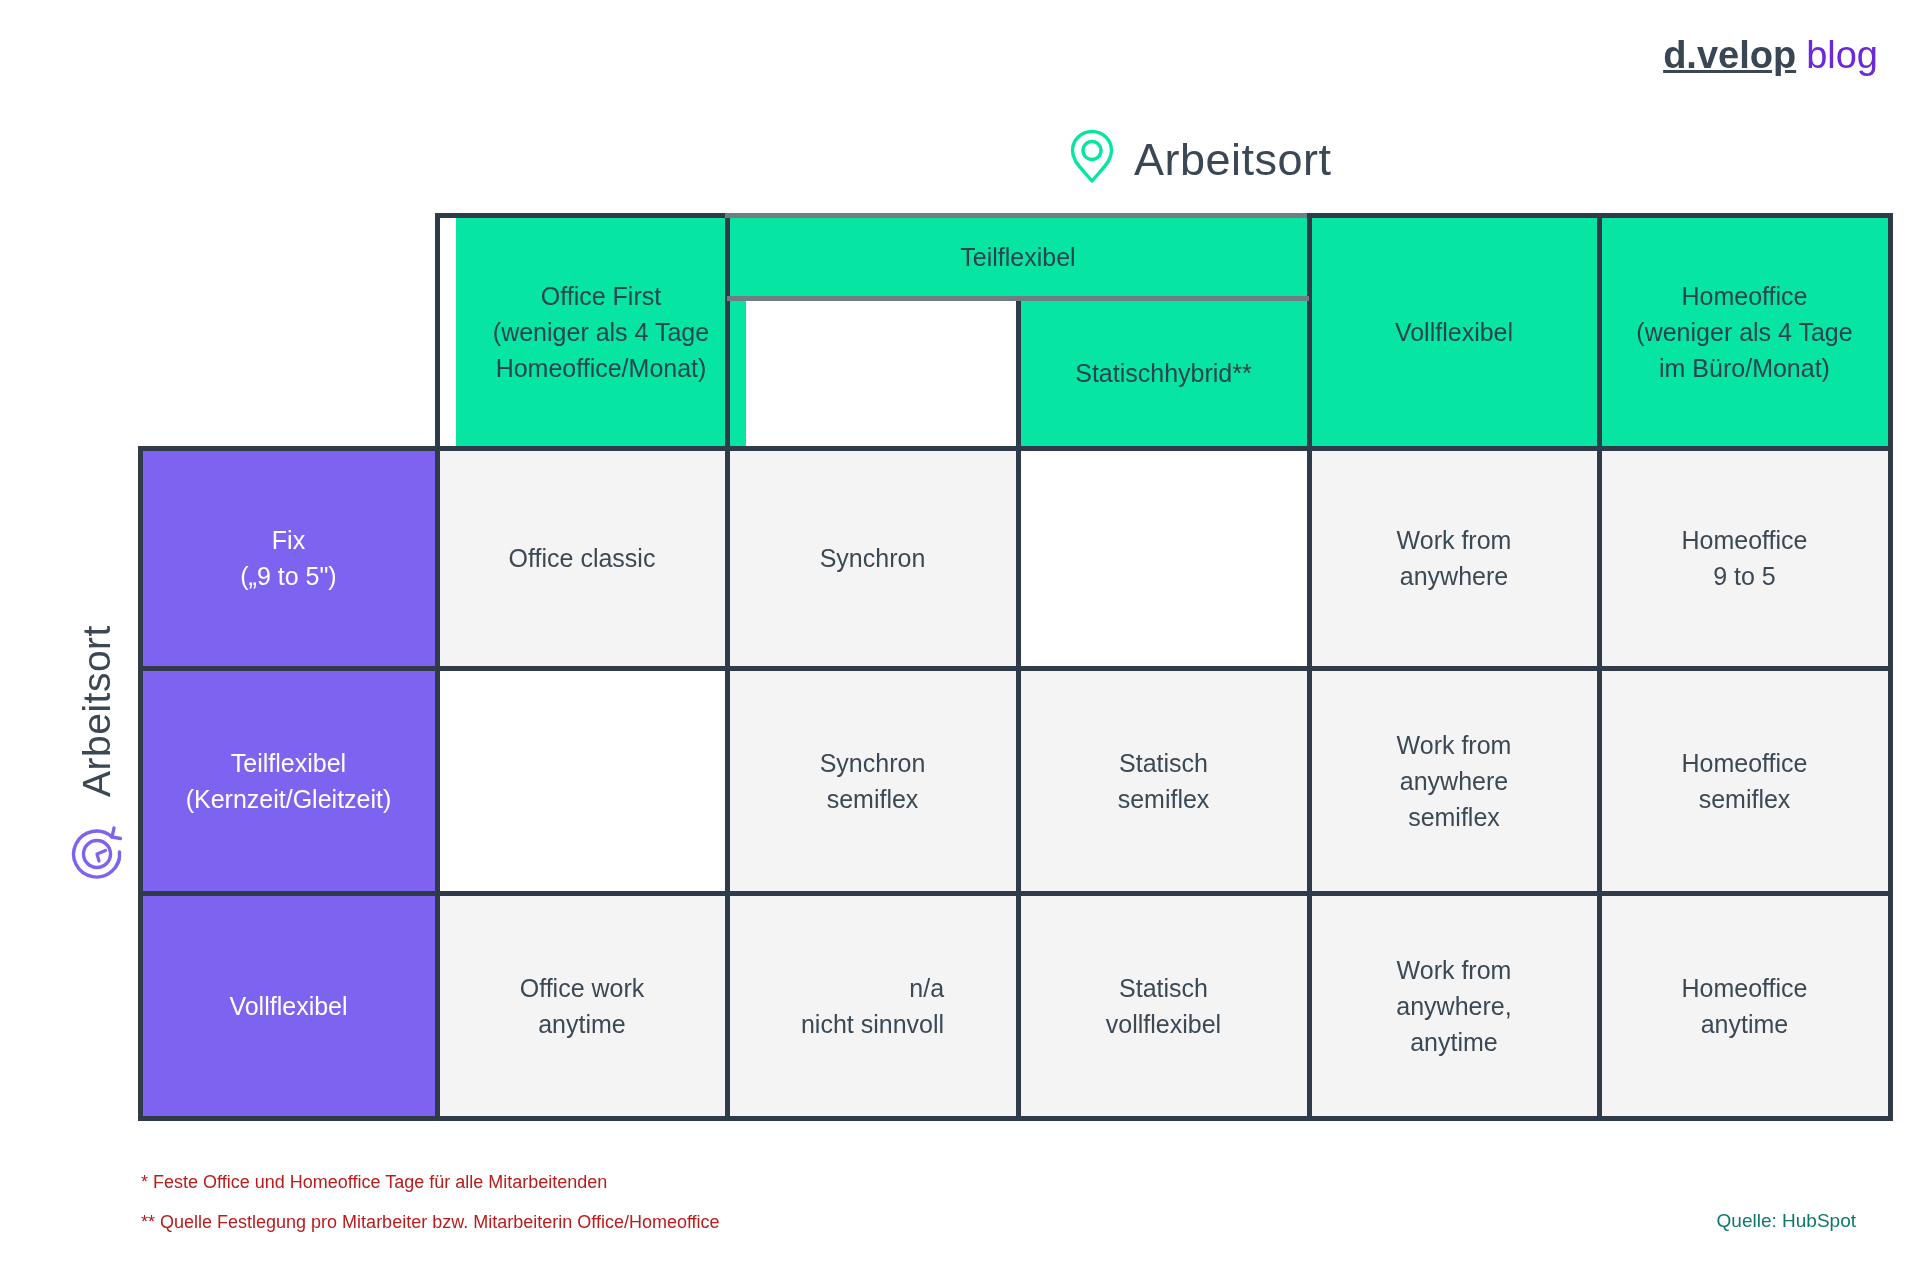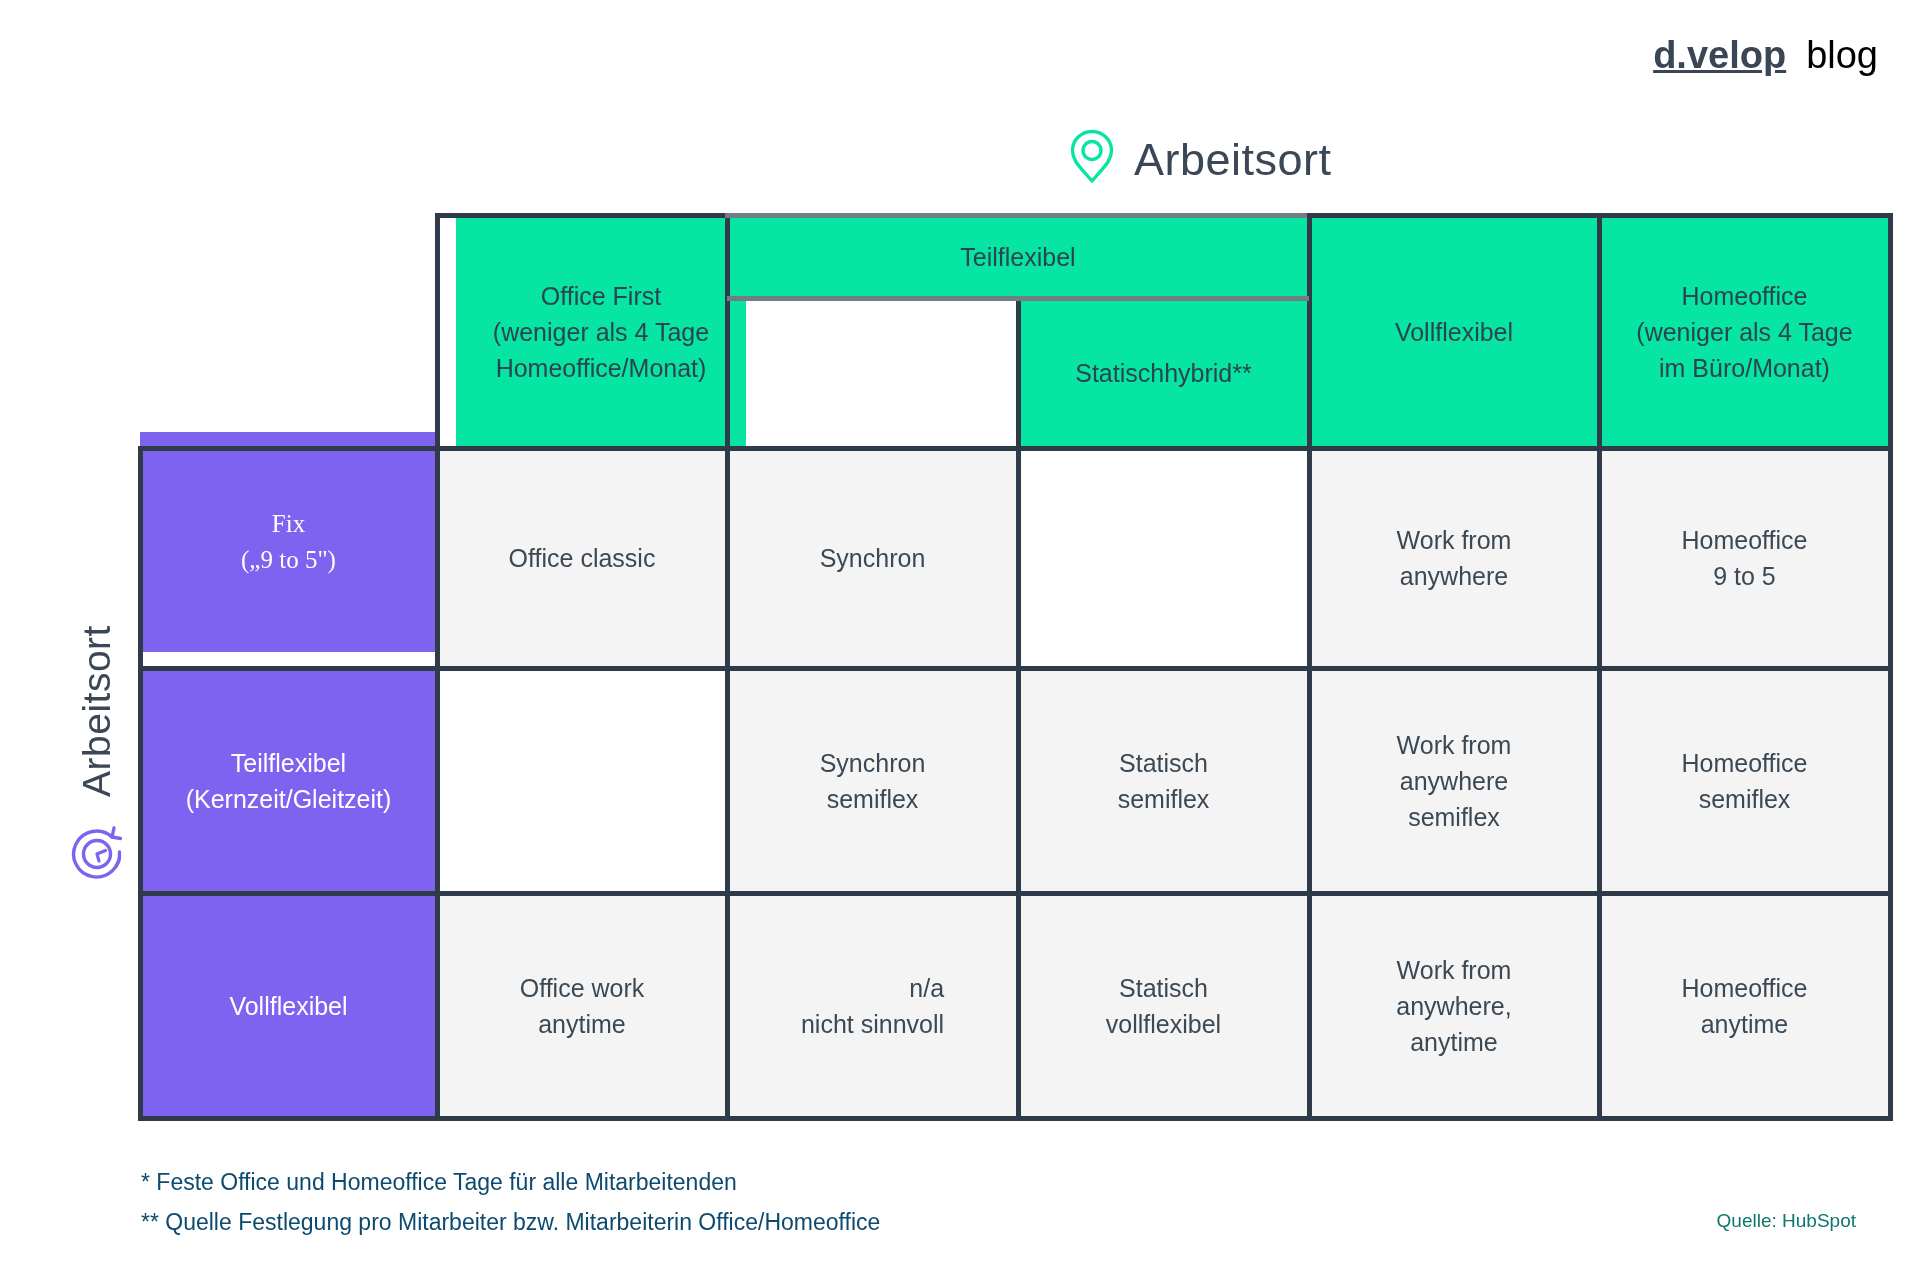--- a/index.html
+++ b/index.html
@@ -23,25 +23,25 @@
   .top-axis{position:absolute;left:1068px;top:126px;display:flex;align-items:center;gap:18px;z-index:3;}
   .top-axis-label{font-size:45px;color:#3b4754;letter-spacing:0.5px;}
   .left-axis-label{position:absolute;left:97px;top:711px;
         transform:translate(-50%,-50%) rotate(-90deg);white-space:nowrap;
         font-size:39px;color:#3b4754;letter-spacing:0.5px;z-index:3;}
   .left-axis-icon{position:absolute;left:97px;top:856px;transform:translate(-50%,-50%);z-index:3;}
 
   
   .logo{position:absolute;top:34px;right:42px;font-size:38px;color:#3a4653;z-index:3;}
   .logo .brand{font-weight:700;text-decoration:underline;}
-  .logo .suffix{font-weight:400;margin-left:20px;color:#000000;}
+  .logo .suffix{font-weight:400;margin-left:10px;color:#6d28d9;}
 
   
-  .footnotes{position:absolute;left:141px;top:1162px;font-size:23px;line-height:40px;
-             color:#0c4a6e;z-index:3;}
+  .footnotes{position:absolute;left:141px;top:1162px;font-size:18px;line-height:40px;
+             color:#b91c1c;z-index:3;}
   .source{position:absolute;right:64px;top:1210px;font-size:19px;color:#0f766e;z-index:3;}
 </style>
 </head>
 <body>
 
 <div id="canvas">
 
   <div class="logo">
     <span class="brand">d.velop</span><span class="suffix">blog</span>
   </div>
@@ -70,21 +70,21 @@
   <div class="cell green" style="left:456px;top:215px;width:290px;height:233px;">Office First
 (weniger als 4 Tage
 Homeoffice/Monat)</div>
   <div class="cell green" style="left:727px;top:215px;width:582px;height:83px;">Teilflexibel</div>
   <div class="cell green" style="left:1018px;top:298px;width:291px;height:150px;">Statischhybrid**</div>
   <div class="cell green" style="left:1309px;top:215px;width:290px;height:233px;">Vollflexibel</div>
   <div class="cell green" style="left:1599px;top:215px;width:291px;height:233px;">Homeoffice
 (weniger als 4 Tage
 im Büro/Monat)</div>
 
-  <div class="cell purple" style="left:140px;top:432px;width:297px;height:220px;font-family:Liberation Serif, serif;">Fix
+  <div class="cell purple" style="left:140px;top:448px;width:297px;height:220px;">Fix
 („9 to 5")</div>
   <div class="cell purple" style="left:140px;top:668px;width:297px;height:225px;">Teilflexibel
 (Kernzeit/Gleitzeit)</div>
   <div class="cell purple" style="left:140px;top:893px;width:297px;height:225px;">Vollflexibel</div>
 
   <div class="cell gray" style="left:437px;top:448px;width:290px;height:220px;">Office classic</div>
   <div class="cell gray" style="left:727px;top:448px;width:291px;height:220px;">Synchron</div>
   <div class="cell gray" style="left:1309px;top:448px;width:290px;height:220px;">Work from
 anywhere</div>
   <div class="cell gray" style="left:1599px;top:448px;width:291px;height:220px;">Homeoffice

